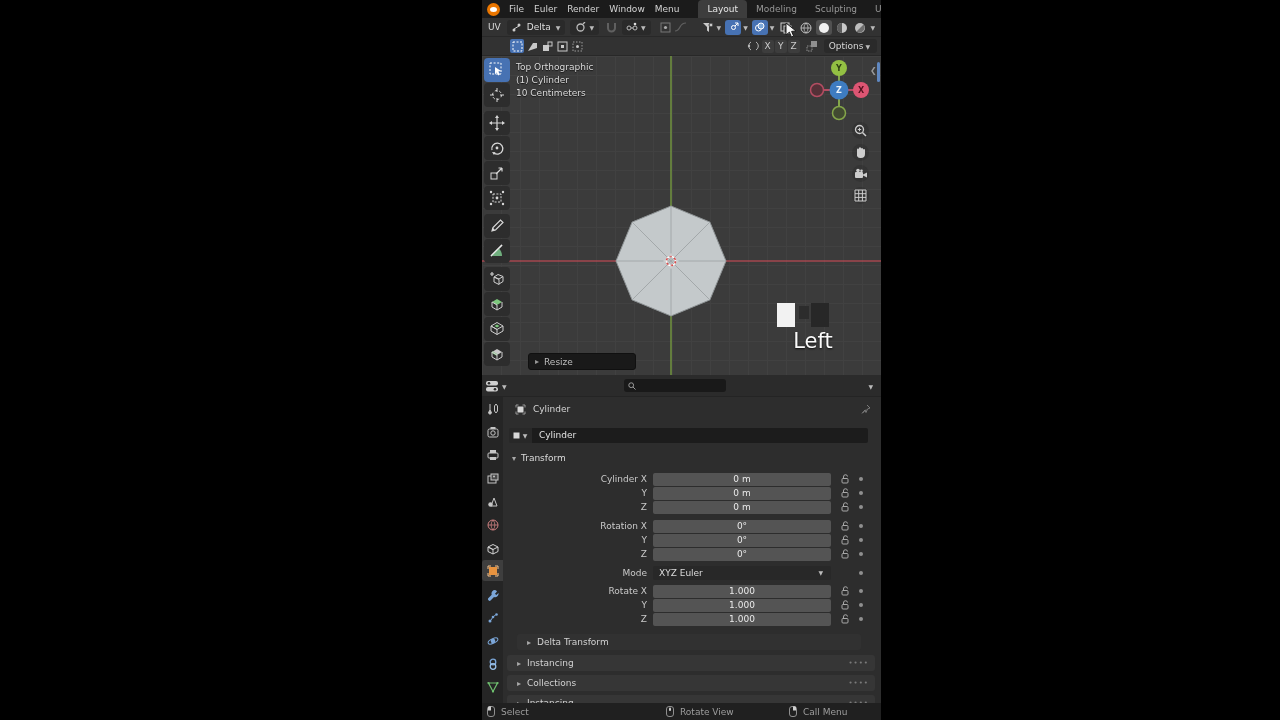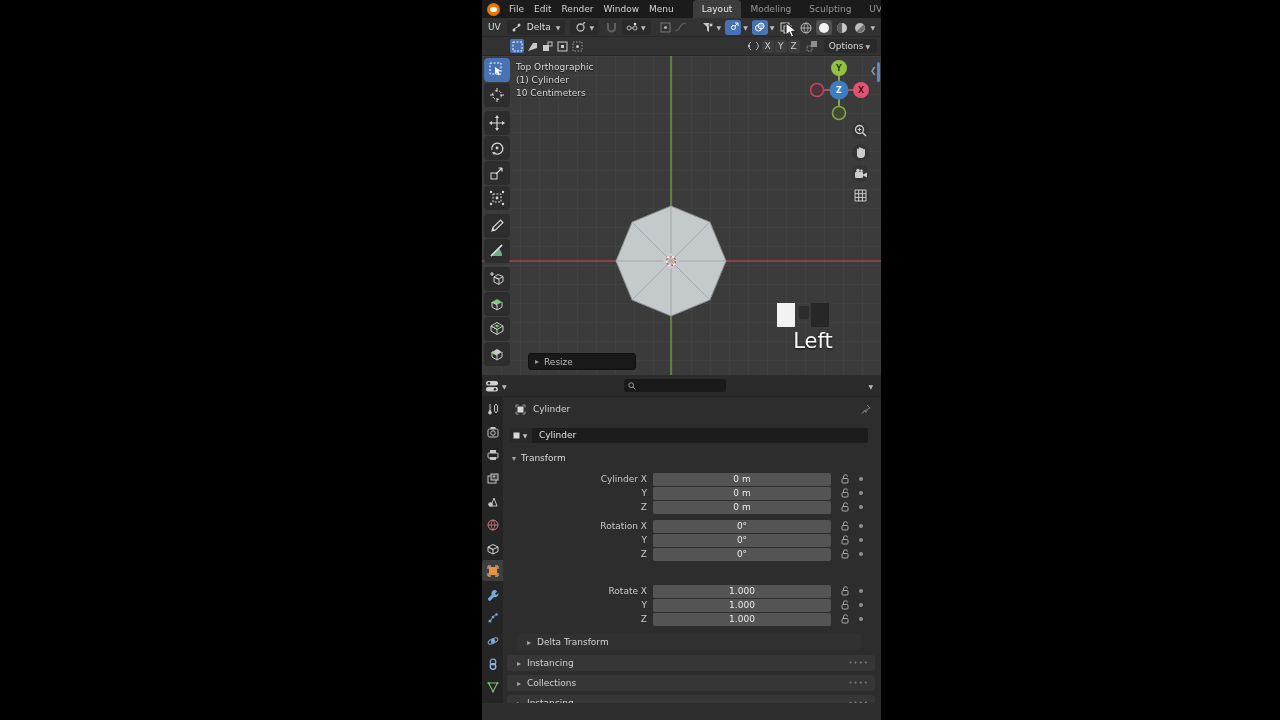--- a/index.html
+++ b/index.html
@@ -86,21 +86,21 @@
 </style>
 </head>
 <body>
 <div class="stage">
 
 <div class="app">
 
   <div class="topbar">
     <div class="logo"></div>
     <span class="menu-item">File</span>
-    <span class="menu-item">Edit</span>
+    <span class="menu-item">Euler</span>
     <span class="menu-item">Render</span>
     <span class="menu-item">Window</span>
     <span class="menu-item">Menu</span>
     <div class="ws-tabs">
       <span class="ws-tab active">Layout</span>
       <span class="ws-tab">Modeling</span>
       <span class="ws-tab">Sculpting</span>
       <span class="ws-tab">UV Editing</span>
 
     </div>
@@ -628,20 +628,29 @@
         <span class="tfield">0°</span>
         <span class="lock">
               <svg width="9" height="10">
                 <rect x="1" y="4.5" width="6" height="4.5" rx="1" fill="none" stroke="#a8a8a8"></rect>
                 <path d="M2.5 4.5 V3 a2 2 0 0 1 4-.5" fill="none" stroke="#a8a8a8"></path>
               </svg>
             </span>
         <span class="animdot"></span>
       </div>
 
+      <div class="trow" style="top:169px">
+        <span class="tlabel">Mode</span>
+        <span class="tselect">
+          <span>XYZ Euler</span>
+          <span class="chev" style="margin-left:auto">▼</span>
+        </span>
+        <span class="lock"></span>
+        <span class="animdot"></span>
+      </div>
 
       <div class="trow" style="top:187px">
         <span class="tlabel">Rotate X</span>
         <span class="tfield">1.000</span>
         <span class="lock">
               <svg width="9" height="10">
                 <rect x="1" y="4.5" width="6" height="4.5" rx="1" fill="none" stroke="#a8a8a8"></rect>
                 <path d="M2.5 4.5 V3 a2 2 0 0 1 4-.5" fill="none" stroke="#a8a8a8"></path>
               </svg>
             </span>
@@ -685,20 +694,43 @@
         <span class="dots">••••</span>
       </div>
       <div class="subpanel" style="left:4px;top:298px;width:368px">
         <span class="caret" style="margin:0 6px 0 10px">▸</span>
         <span>Instancing</span>
         <span class="dots">••••</span>
       </div>
     </div>
   </div>
 
+  <div class="statusbar">
+    <div class="sb-item" style="left:5px">
+      <svg width="8" height="11">
+            <rect x=".5" y=".5" width="7" height="10" rx="2.5" fill="none" stroke="#8f8f8f"></rect>
+            <path d="M1 1 a2.5 2.5 0 0 1 3-0.5 v4 H1 Z" fill="#cfcfcf"></path>
+          </svg>
+      <span style="margin-left:6px">Select</span>
+    </div>
+    <div class="sb-item" style="left:184px">
+      <svg width="8" height="11">
+            <rect x=".5" y=".5" width="7" height="10" rx="2.5" fill="none" stroke="#8f8f8f"></rect>
+            <rect x="3" y="1.5" width="2" height="3.5" rx="1" fill="#cfcfcf"></rect>
+          </svg>
+      <span style="margin-left:6px">Rotate View</span>
+    </div>
+    <div class="sb-item" style="left:307px">
+      <svg width="8" height="11">
+            <rect x=".5" y=".5" width="7" height="10" rx="2.5" fill="none" stroke="#8f8f8f"></rect>
+            <path d="M7 1 a2.5 2.5 0 0 0-3-0.5 v4 h3 Z" fill="#cfcfcf"></path>
+          </svg>
+      <span style="margin-left:6px">Call Menu</span>
+    </div>
+  </div>
 
   <div class="cursor" style="left:303px;top:22px">
     <svg width="13" height="17">
           <path d="M1 1 L1 13 L4.4 10.2 L6.4 15 L8.6 14 L6.6 9.4 L11 9 Z" fill="#f5f5f5" stroke="#1a1a1a" stroke-width="1"></path>
         </svg>
   </div>
 
 </div>
 </div>
 

